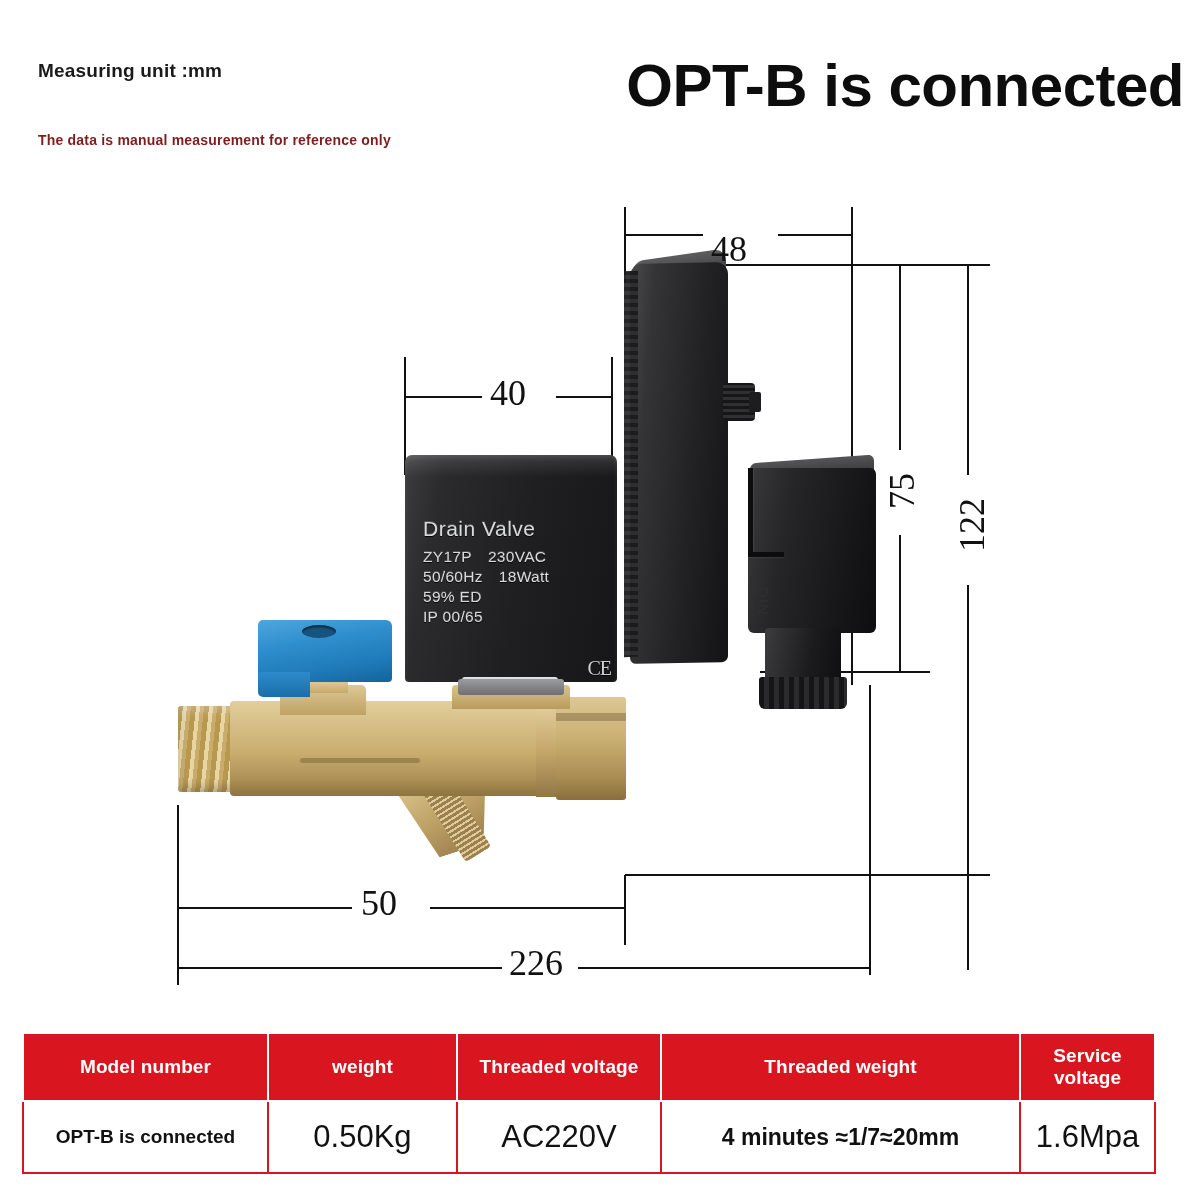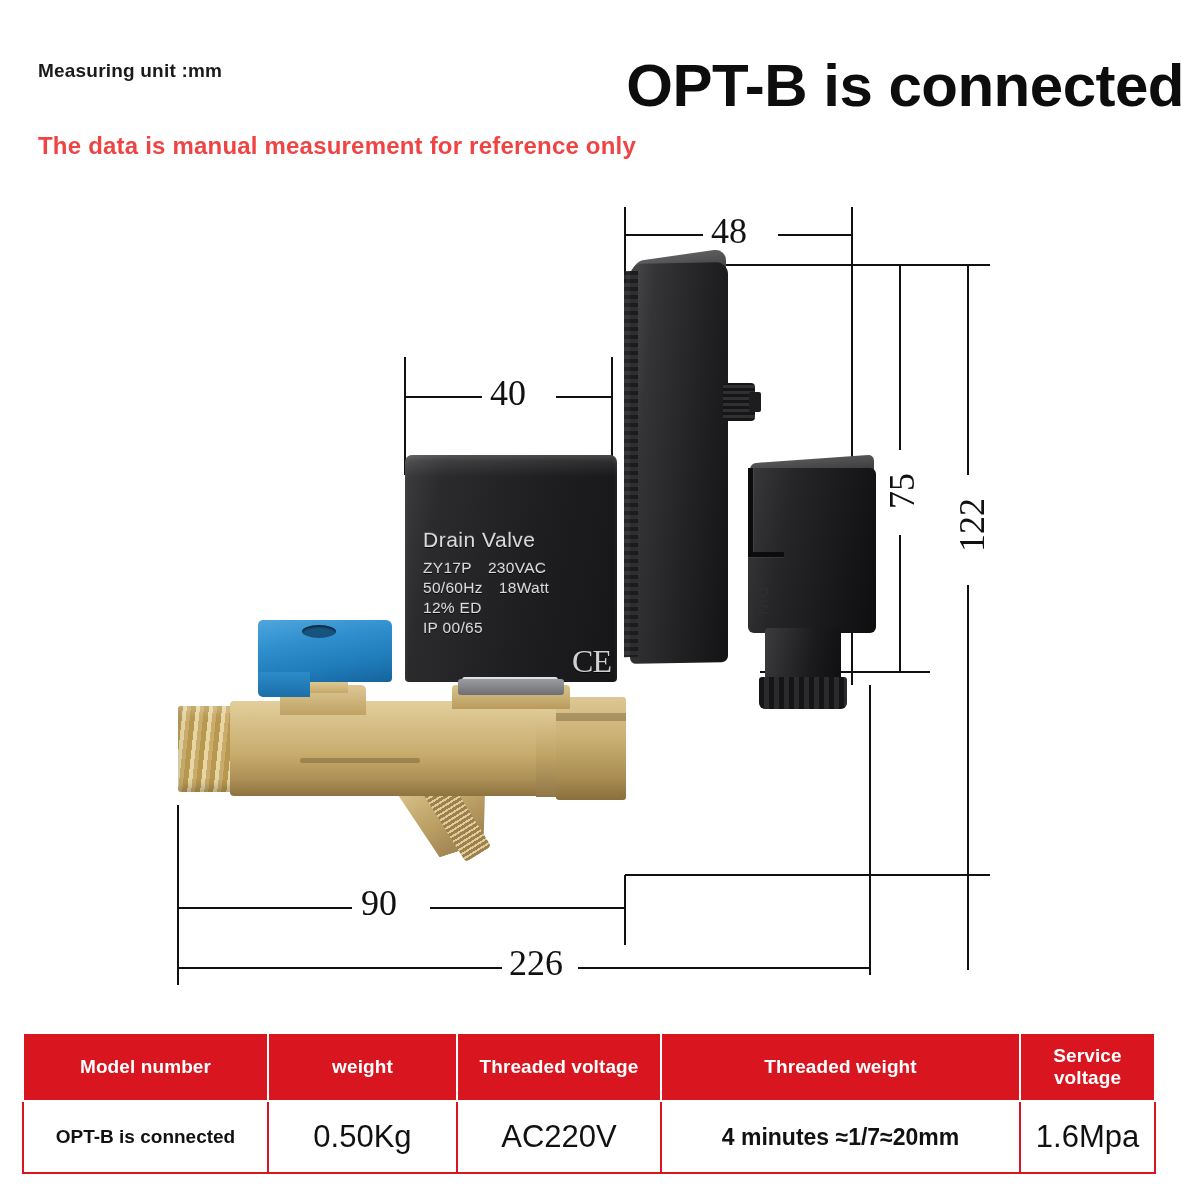--- a/index.html
+++ b/index.html
@@ -25,24 +25,24 @@
     left: 26px; top: 60px;
     font-size: 19px;
     font-weight: 600;
     letter-spacing: .2px;
     color: #1a1a1a;
     white-space: nowrap;
   }
   #reference-note-label {
     position: absolute;
     left: 26px; top: 132px;
-    font-size: 24px;
+    font-size: 14px;
     font-weight: 600;
     letter-spacing: .2px;
-    color: #ef4444;
+    color: #7f1d1d;
     white-space: nowrap;
   }
   #product-title {
     position: absolute;
     right: 28px; top: 56px;
     font-size: 60px;
     font-weight: 800;
     letter-spacing: -0.5px;
     color: #0d0d0d;
     white-space: nowrap;
@@ -91,35 +91,34 @@
     background: linear-gradient(180deg, rgba(255,255,255,.13), rgba(255,255,255,0));
     border-radius: 7px 7px 0 0;
   }
   #coil-label-block {
     position: absolute;
     left: 18px; top: 62px;
     width: 178px;
     color: #d9dadb;
     font-family: "Liberation Sans", sans-serif;
     text-shadow: 0 1px 0 rgba(0,0,0,.85), 0 -1px 0 rgba(255,255,255,.18);
-    margin-top: 11px;
   }
   #coil-title-text { font-size: 21px; letter-spacing: .5px; margin-bottom: 7px; }
   .coil-spec-row {
     font-size: 15.5px;
     letter-spacing: .3px;
     margin-bottom: 2px;
     display: flex;
     gap: 16px;
   }
   .coil-spec-row span { display: inline-block; }
   #ce-mark {
     position: absolute;
     right: 6px; bottom: 2px;
-    font-size: 32px;
+    font-size: 20px;
     font-weight: 400;
     font-family: "Liberation Serif", serif;
     color: #cfd0d1;
     letter-spacing: -1px;
     text-shadow: 0 1px 0 rgba(0,0,0,.8);
     margin-left: 32px;
   }
   
   #coil-chrome-cap {
     left: 455px; top: 423px;
@@ -440,21 +439,21 @@
         <div id="coil-title-text">Drain Valve</div>
         <div class="coil-spec-row">
           <span>ZY17P</span>
           <span>230VAC</span>
         </div>
         <div class="coil-spec-row">
           <span>50/60Hz</span>
           <span>18Watt</span>
         </div>
         <div class="coil-spec-row">
-          <span>12%  ED</span>
+          <span>59%  ED</span>
         </div>
         <div class="coil-spec-row">
           <span>IP  00/65</span>
         </div>
       </div>
       <div id="ce-mark">CE</div>
     </div>
     <div class="part" id="coil-stem"></div>
 
     <div class="part" id="brass-thread"></div>
@@ -467,25 +466,25 @@
     <div class="part" id="brass-hex-right-face"></div>
     <div class="part" id="brass-valve-seat"></div>
     <div class="part" id="brass-seat-nut"></div>
     <div class="part" id="handle-boss"></div>
     <div class="part" id="handle-boss2"></div>
     <div class="part" id="blue-handle"></div>
     <div class="part" id="blue-handle-tab"></div>
     <div class="part" id="blue-handle-hole"></div>
   </div>
 
-  <div class="dim-text" style="left:711px; top:28px;">48</div>
+  <div class="dim-text" style="left:711px; top:46px;">48</div>
   <div class="dim-text" style="left:490px; top:190px;">40</div>
   <div class="dim-text dim-rot" style="left:884px; top:288px; transform:rotate(-90deg);">75</div>
   <div class="dim-text dim-rot" style="left:945px; top:322px; transform:rotate(-90deg);">122</div>
-  <div class="dim-text" style="left:361px; top:700px;">90</div>
+  <div class="dim-text" style="left:361px; top:700px;">50</div>
   <div class="dim-text" style="left:509px; top:760px;">226</div>
 </div>
 
 <table id="spec-table">
   <thead>
     <tr>
       <th style="width:231px">
         <span>Model number</span>
       </th>
       <th style="width:175px">

